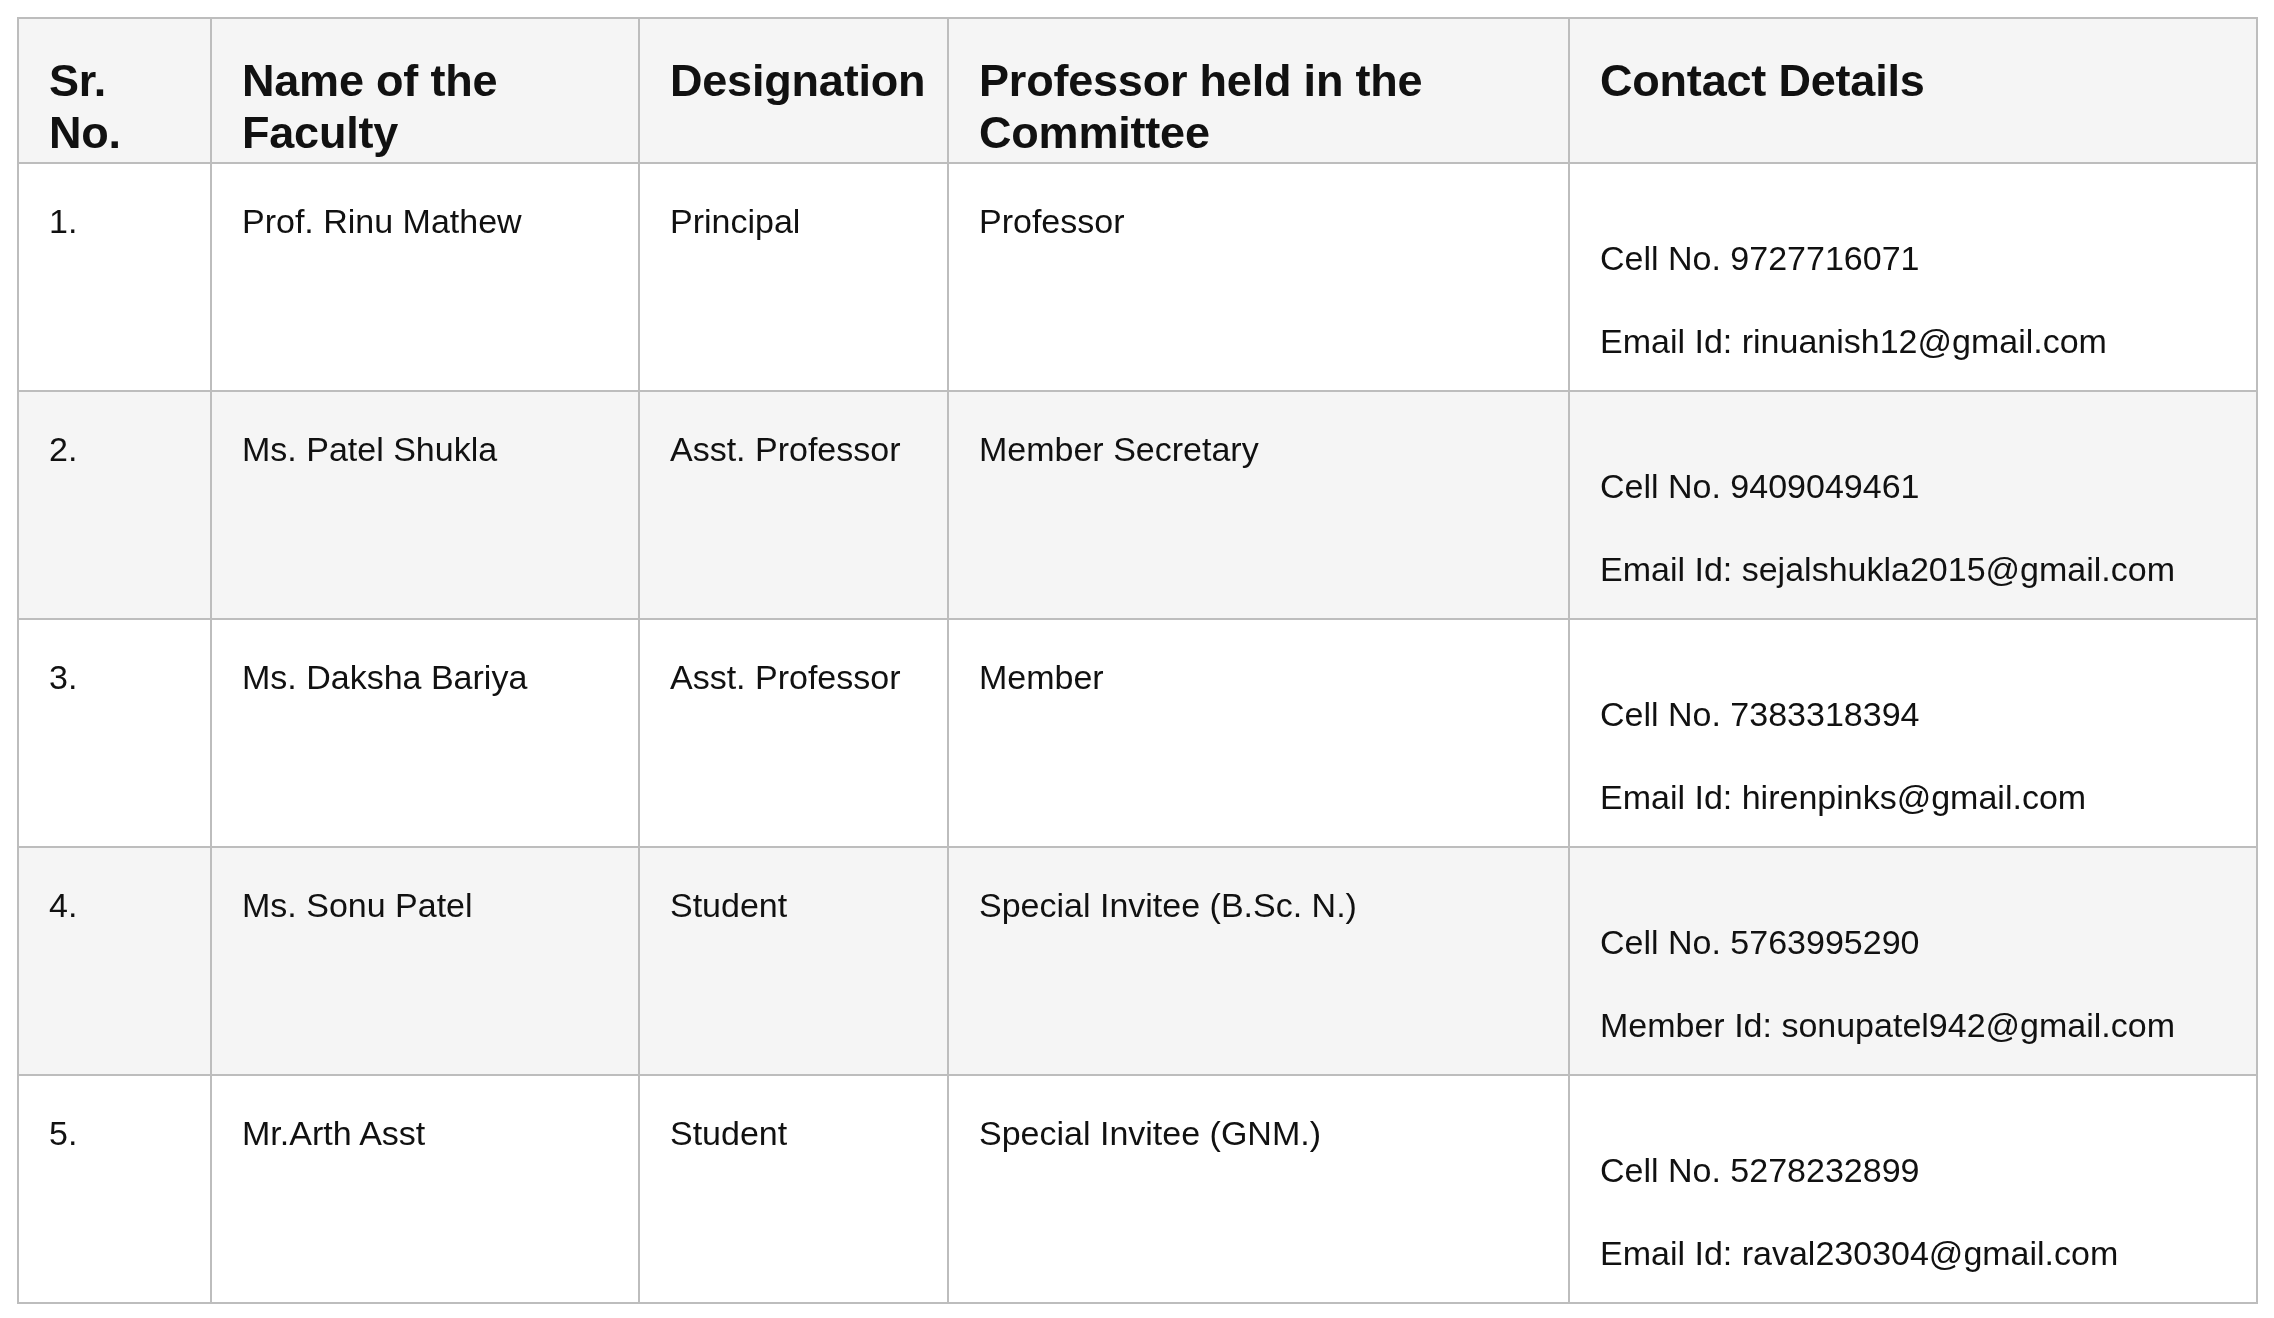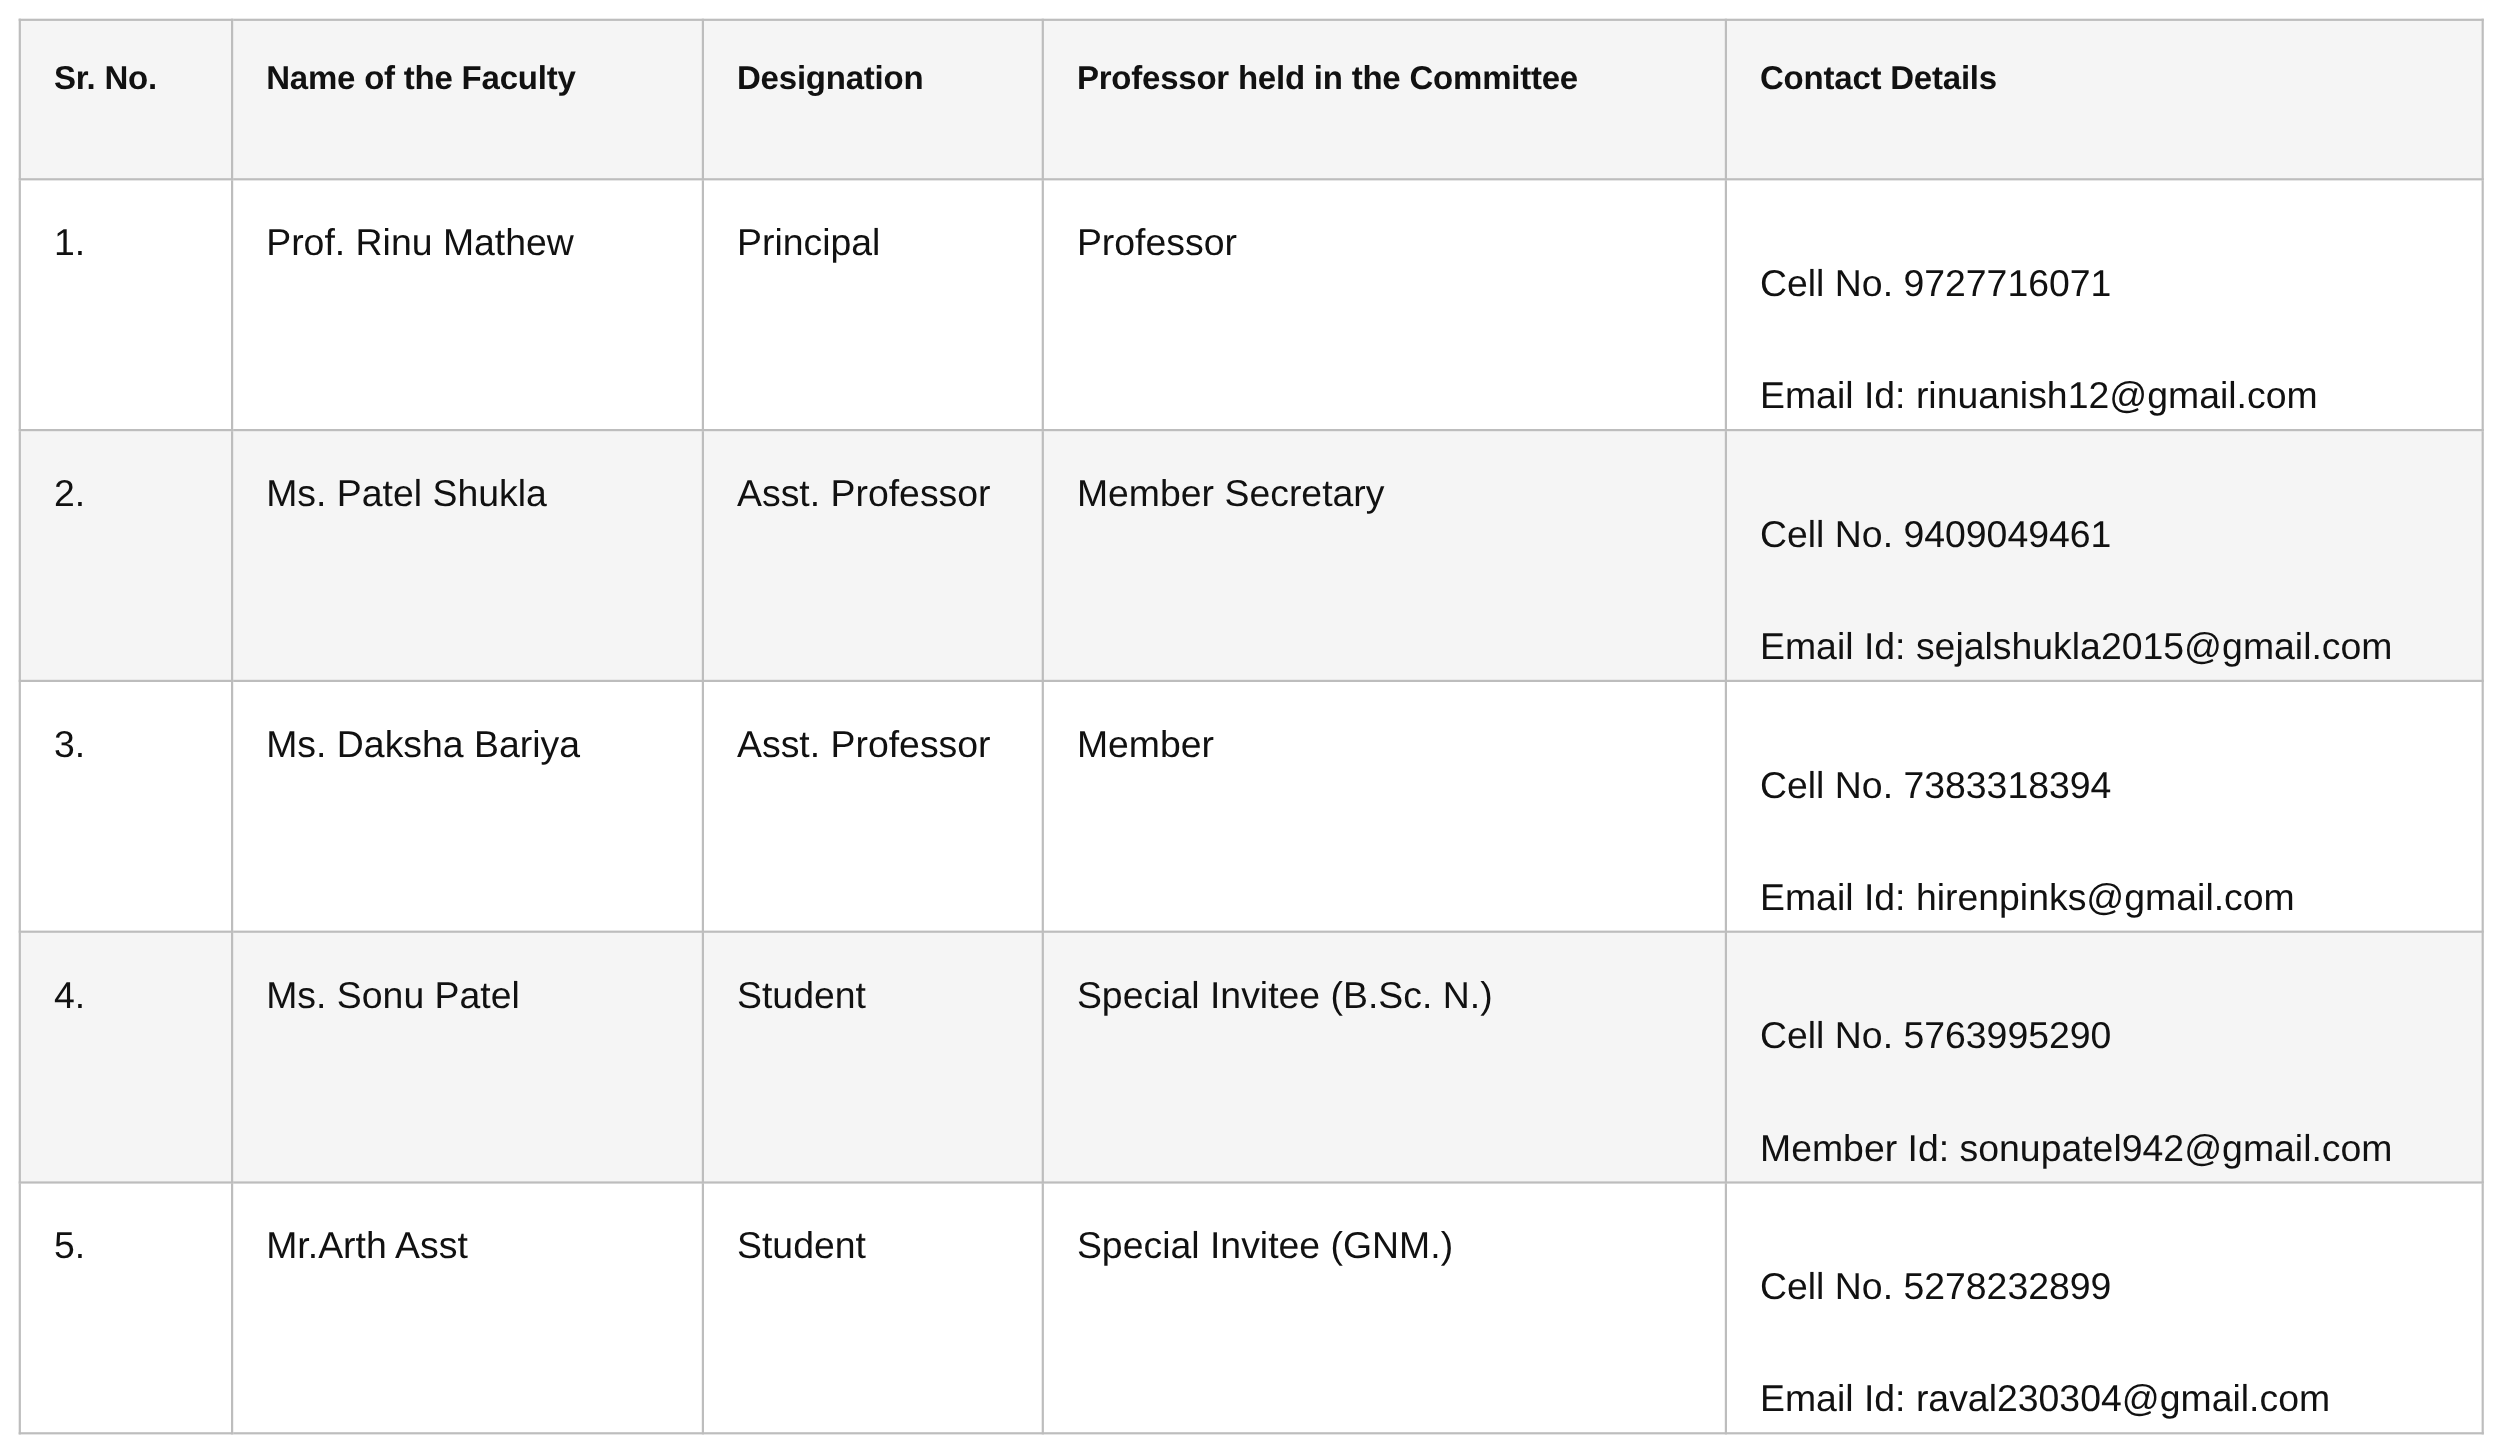--- a/index.html
+++ b/index.html
@@ -4,25 +4,25 @@
 <style>
   html, body { margin: 0; padding: 0; background: #ffffff; }
   body { width: 2274px; height: 1318px; position: relative; overflow: hidden;
          font-family: "Liberation Sans", "DejaVu Sans", sans-serif; color: #111111; }
   table.committee { position: absolute; left: 17px; top: 17px; width: 2239px;
          border-collapse: collapse; table-layout: fixed; }
   table.committee th, table.committee td {
          border: 2px solid #bdbdbd; vertical-align: top; text-align: left;
          padding: 0 30px; box-sizing: border-box; }
   table.committee th { background: #f5f5f5; height: 145px; font-weight: bold;
-         font-size: 30px; padding-top: 36px; letter-spacing: -0.2px; }
+         font-size: 45px; padding-top: 36px; letter-spacing: -0.2px; }
   table.committee td { height: 228px; font-size: 34px; padding-top: 38px; }
   table.committee tr.alt td { background: #f5f5f5; }
   .contact-line { display: block; line-height: 40px; margin-top: 36px; }
-  .contact-line + .contact-line { margin-top: 62px; }
+  .contact-line + .contact-line { margin-top: 43px; }
   col.c1 { width: 193px; } col.c2 { width: 428px; } col.c3 { width: 309px; }
   col.c4 { width: 621px; } col.c5 { width: 688px; }
 </style>
 </head>
 <body>
 
 <table class="committee">
   <colgroup>
       <col class="c1">
       <col class="c2">

